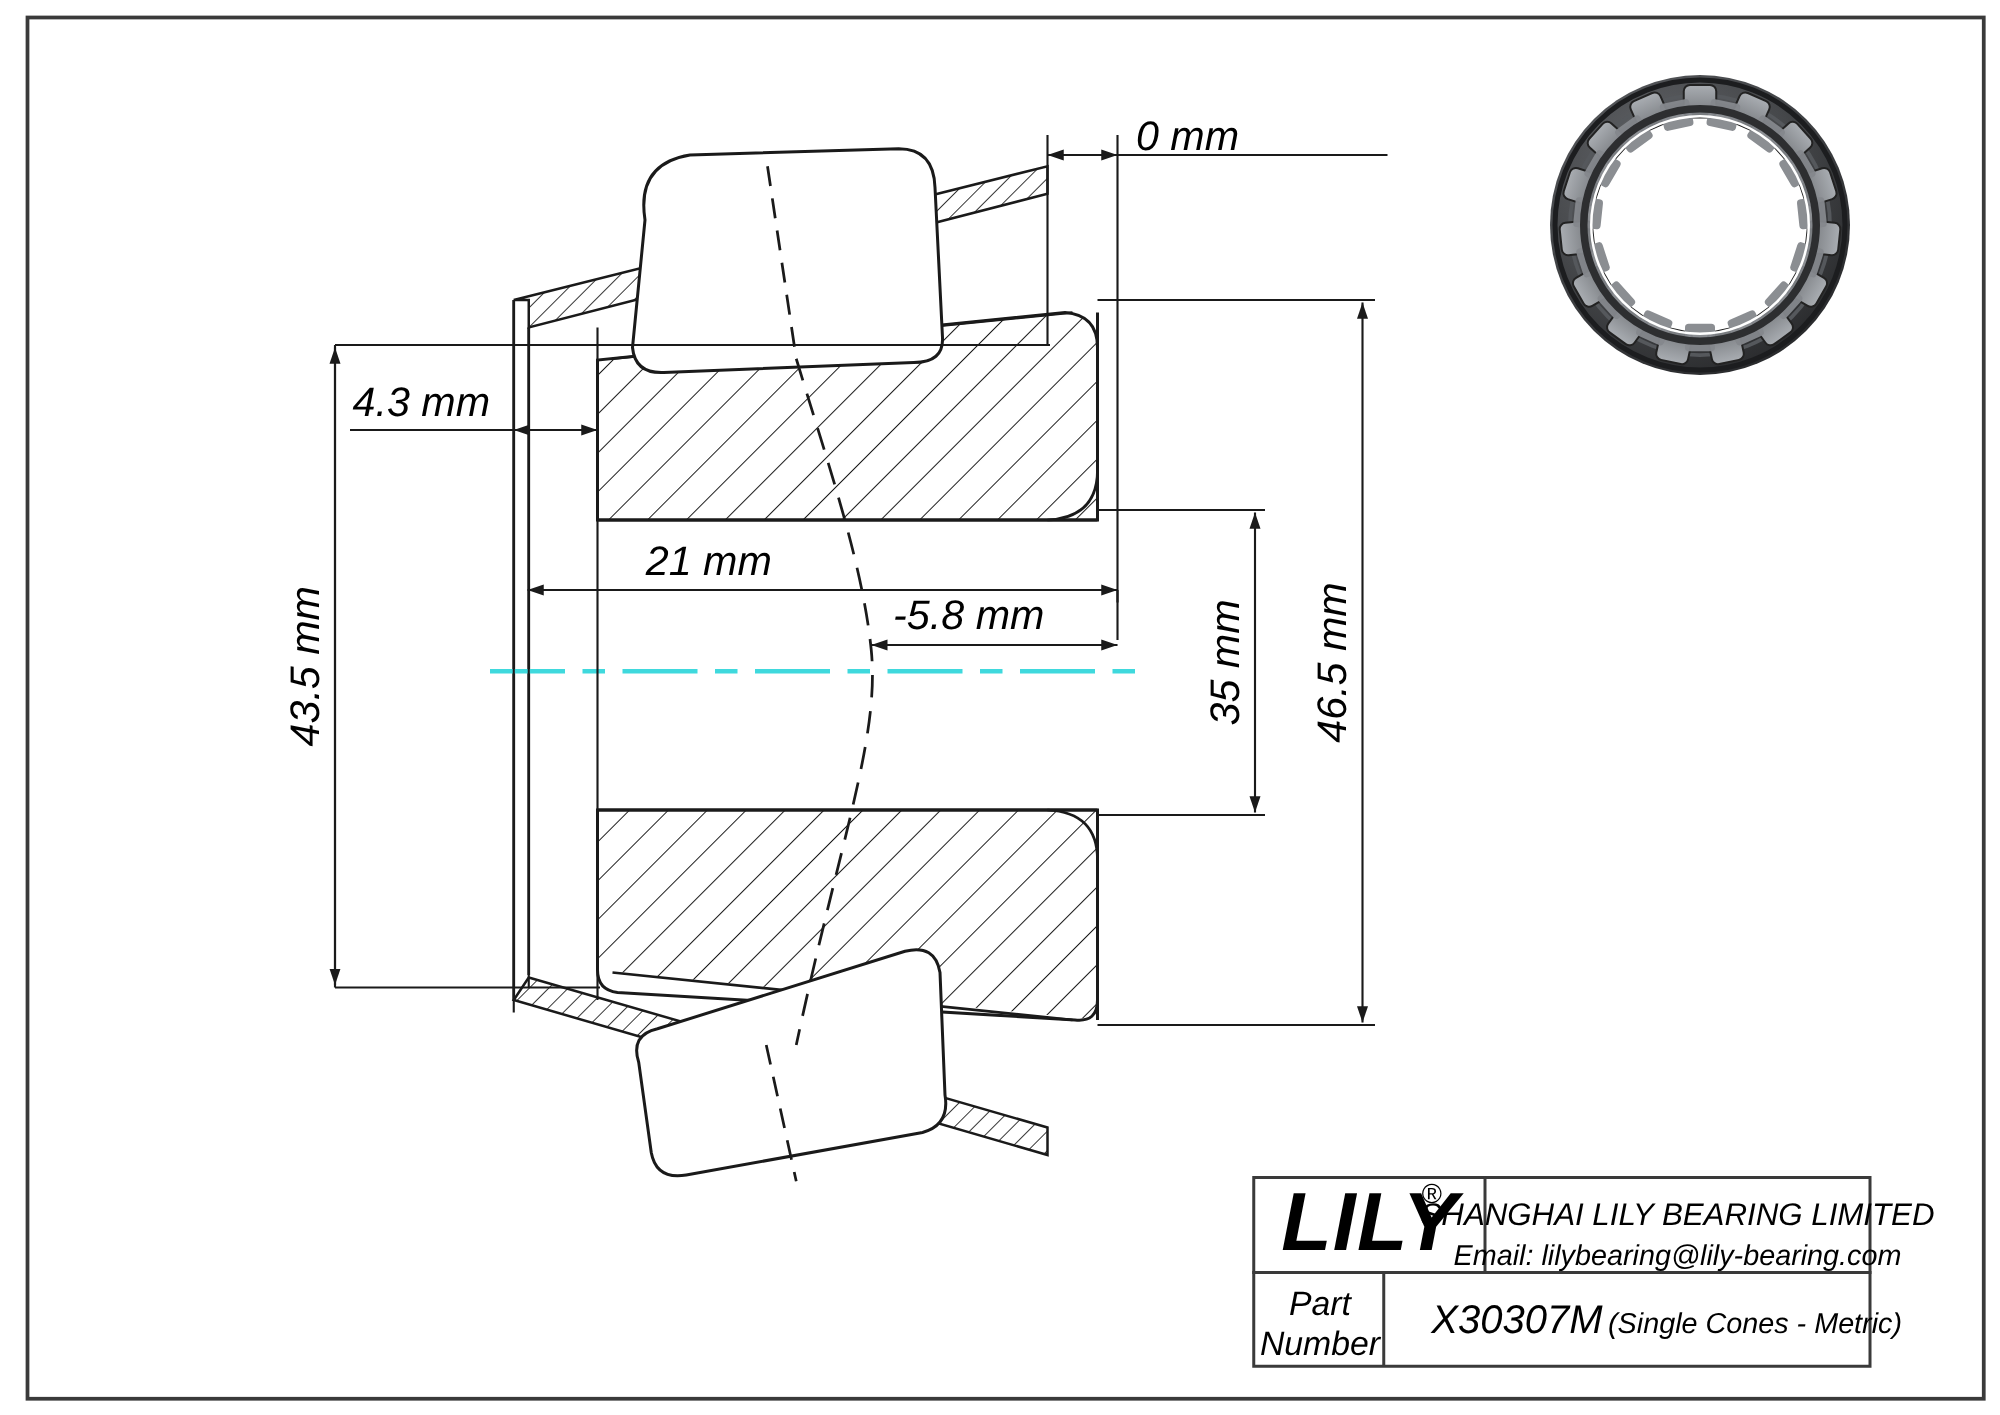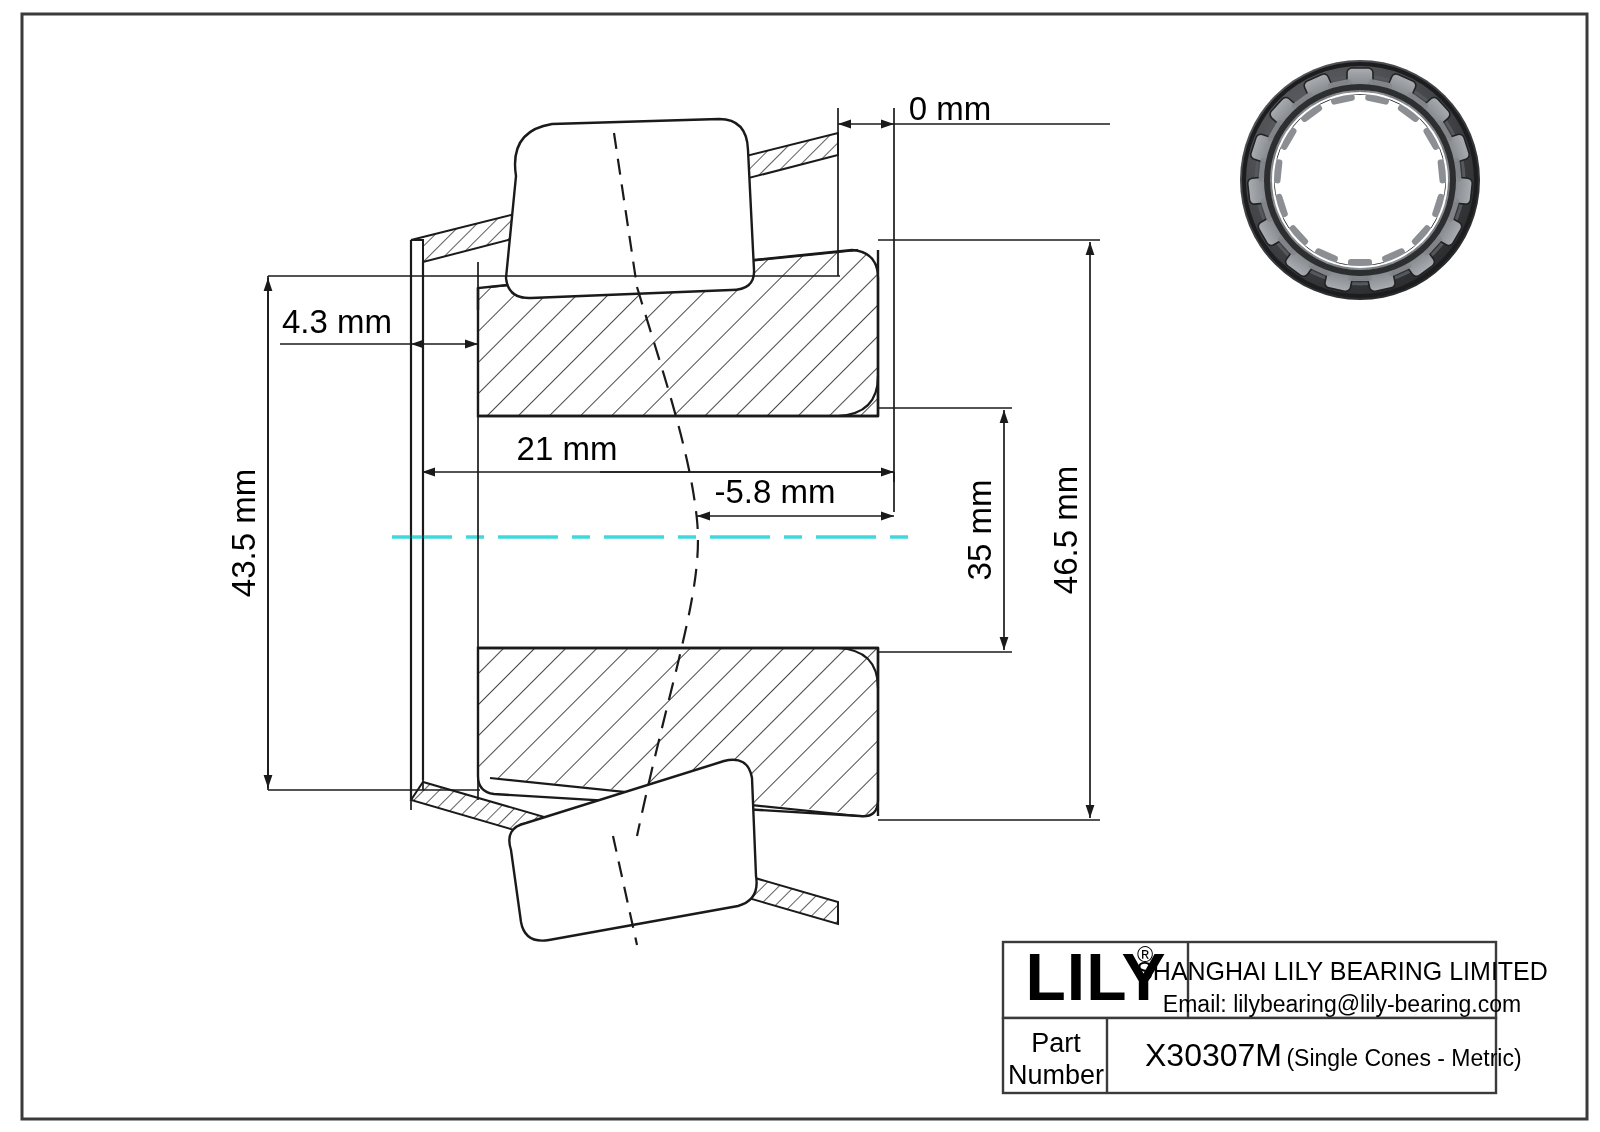--- a/index.html
+++ b/index.html
@@ -10,20 +10,21 @@
   }
   body {
     font-family: "Liberation Sans", sans-serif;
   }
   #sheet {
     position: relative;
     width: 1600px;
     height: 1132px;
     background: #ffffff;
     overflow: hidden;
+    font-style: italic;
   }
   #sheet svg {
     position: absolute;
     top: 0;
     left: 0;
   }
   .dim-text {
     font-family: "Liberation Sans", sans-serif;
     font-size: 33px;
     fill: #000000;

